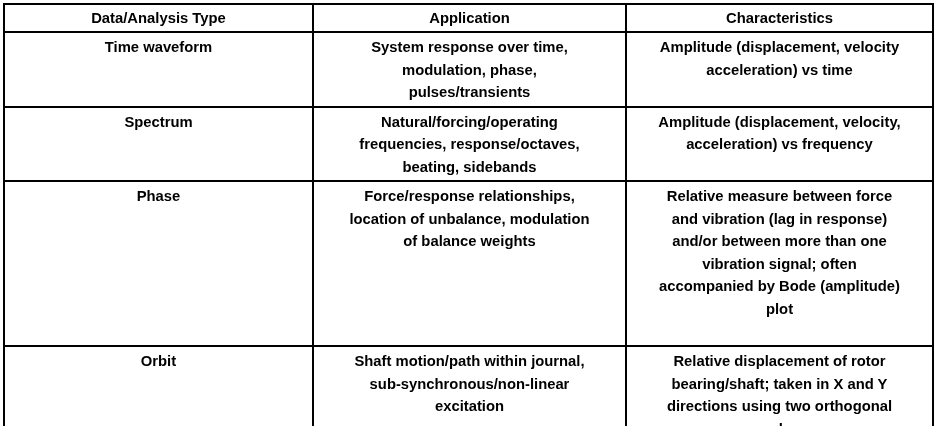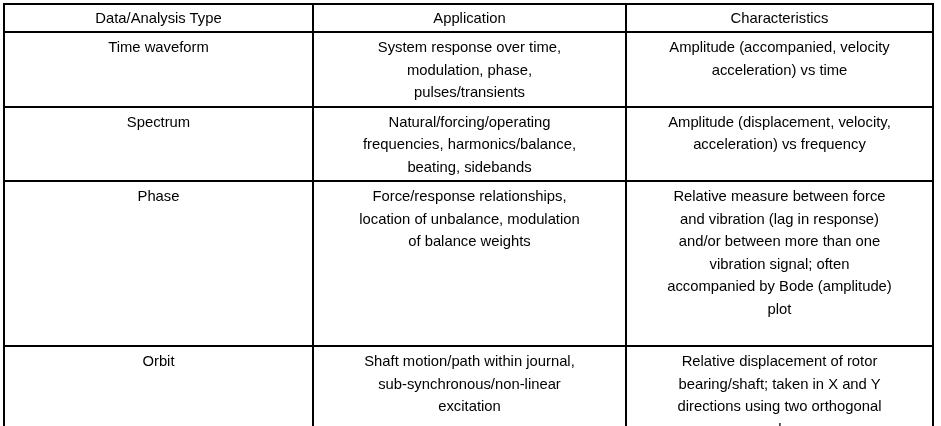--- a/index.html
+++ b/index.html
@@ -33,21 +33,21 @@
   }
   table.data-table col.c1 { width: 309px; }
   table.data-table col.c2 { width: 313px; }
   table.data-table col.c3 { width: 307px; }
   table.data-table th,
   table.data-table td {
     border: 2px solid #000000;
     text-align: center;
     vertical-align: top;
     padding: 3px 6px 2px 6px;
-    font-weight: normal;
+    font-weight: bold;
     font-size: 14.8px;
     line-height: 1.52;
     color: #000000;
     word-wrap: break-word;
   }
   table.data-table thead th {
     height: 27px;
     padding-top: 2px;
     padding-bottom: 2px;
     vertical-align: middle;
@@ -89,31 +89,31 @@
       <tr class="r1">
         <td>
           <span class="cell-text">Time waveform</span>
         </td>
         <td>
           <span class="cell-text">System response over time,
 modulation, phase,
 pulses/transients</span>
         </td>
         <td>
-          <span class="cell-text">Amplitude (accompanied, velocity
+          <span class="cell-text">Amplitude (displacement, velocity
 acceleration) vs time</span>
         </td>
       </tr>
       <tr class="r2">
         <td>
           <span class="cell-text">Spectrum</span>
         </td>
         <td>
           <span class="cell-text">Natural/forcing/operating
-frequencies, harmonics/balance,
+frequencies, response/octaves,
 beating, sidebands</span>
         </td>
         <td>
           <span class="cell-text">Amplitude (displacement, velocity,
 acceleration) vs frequency</span>
         </td>
       </tr>
       <tr class="r3">
         <td>
           <span class="cell-text">Phase</span>

